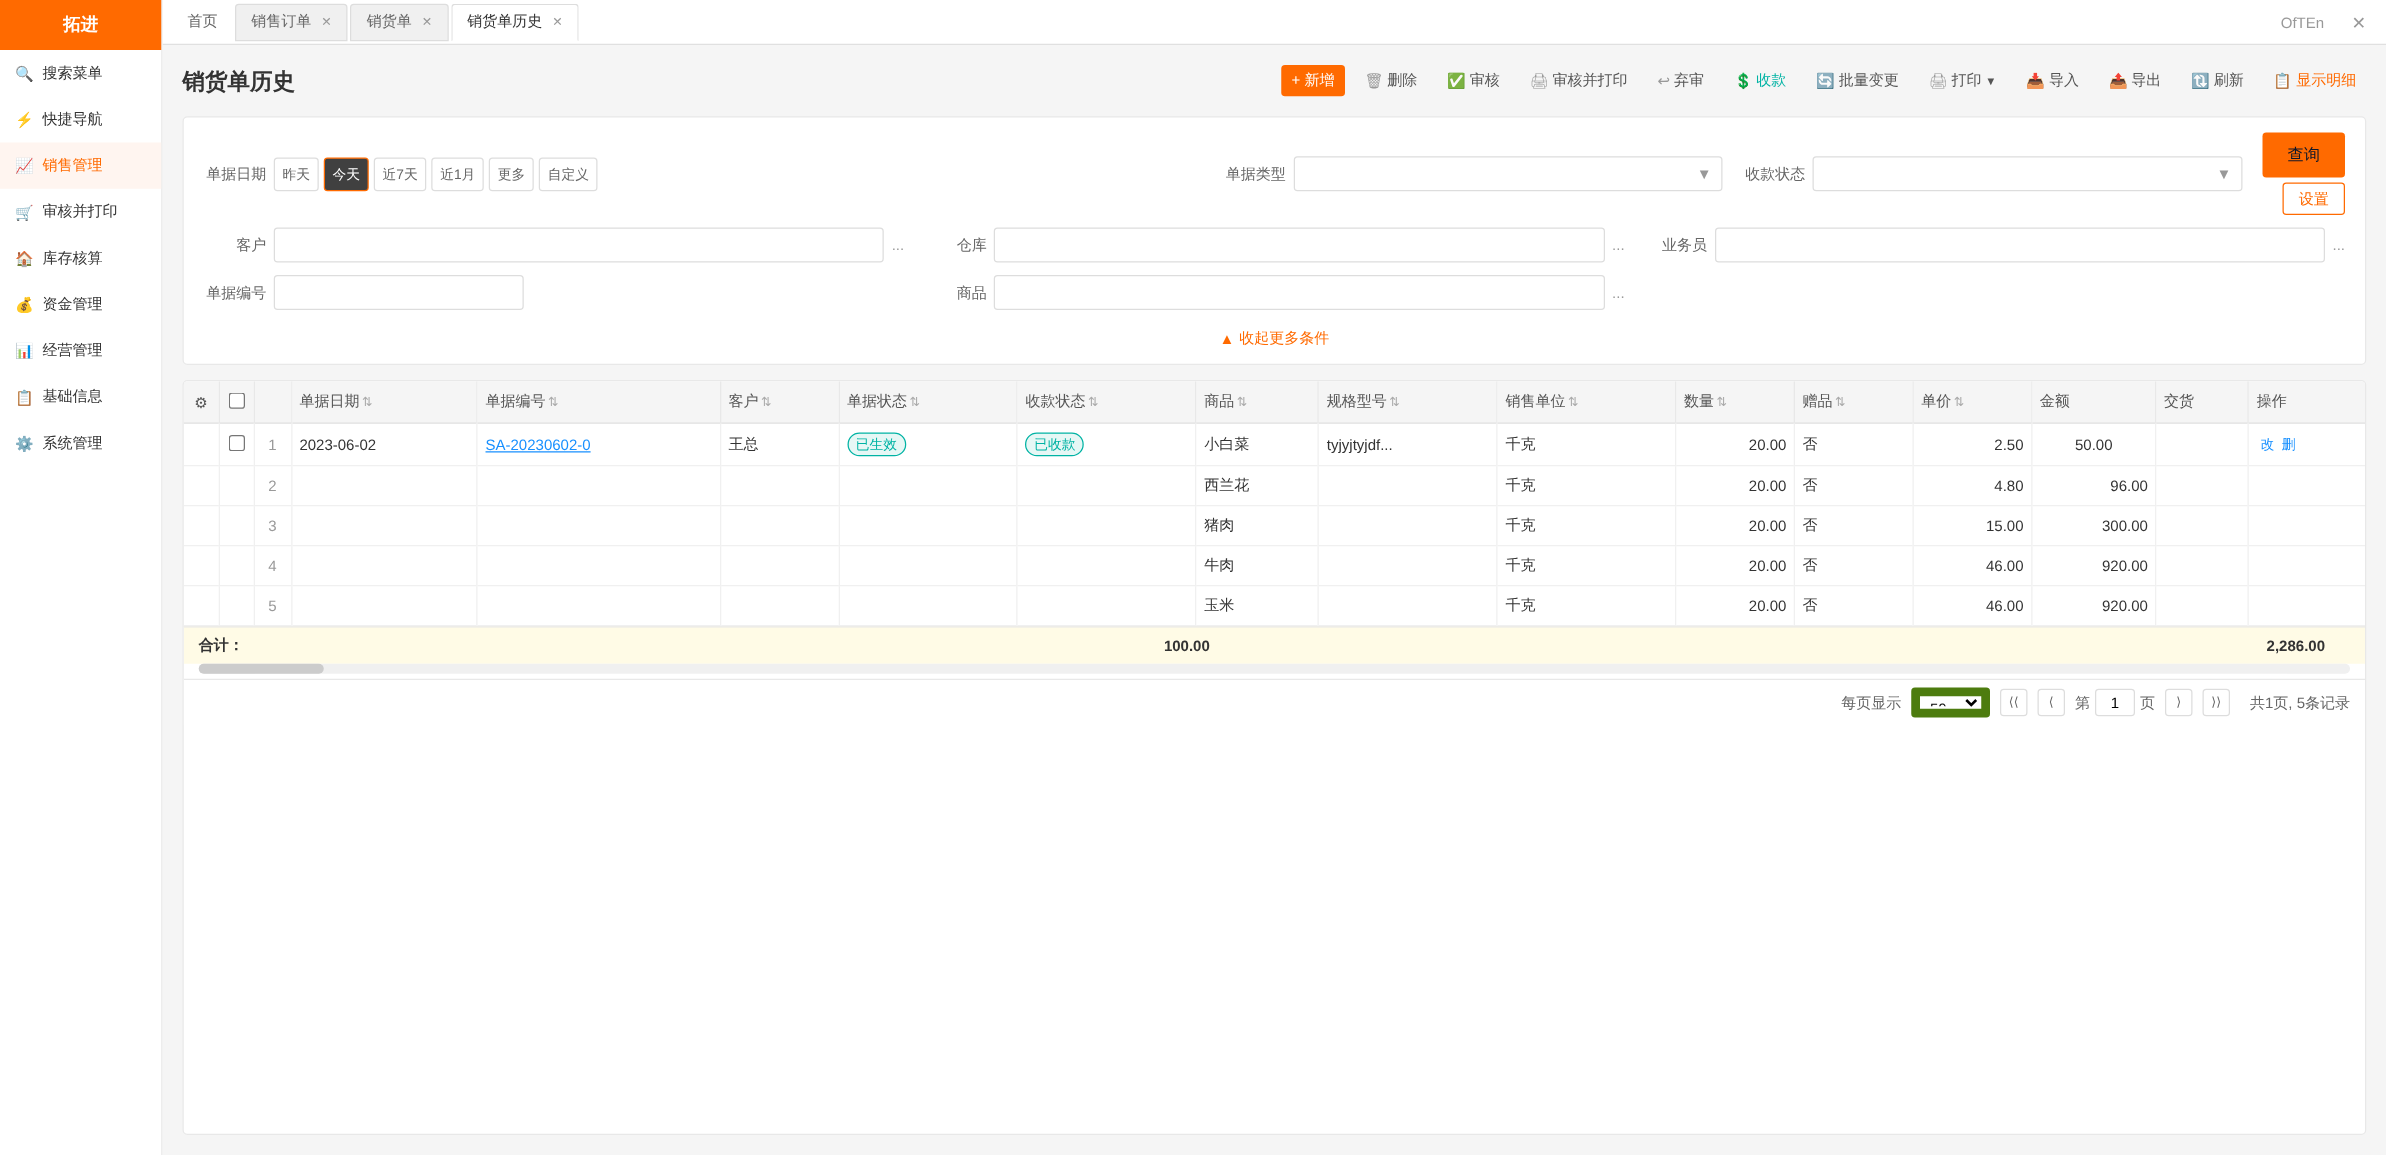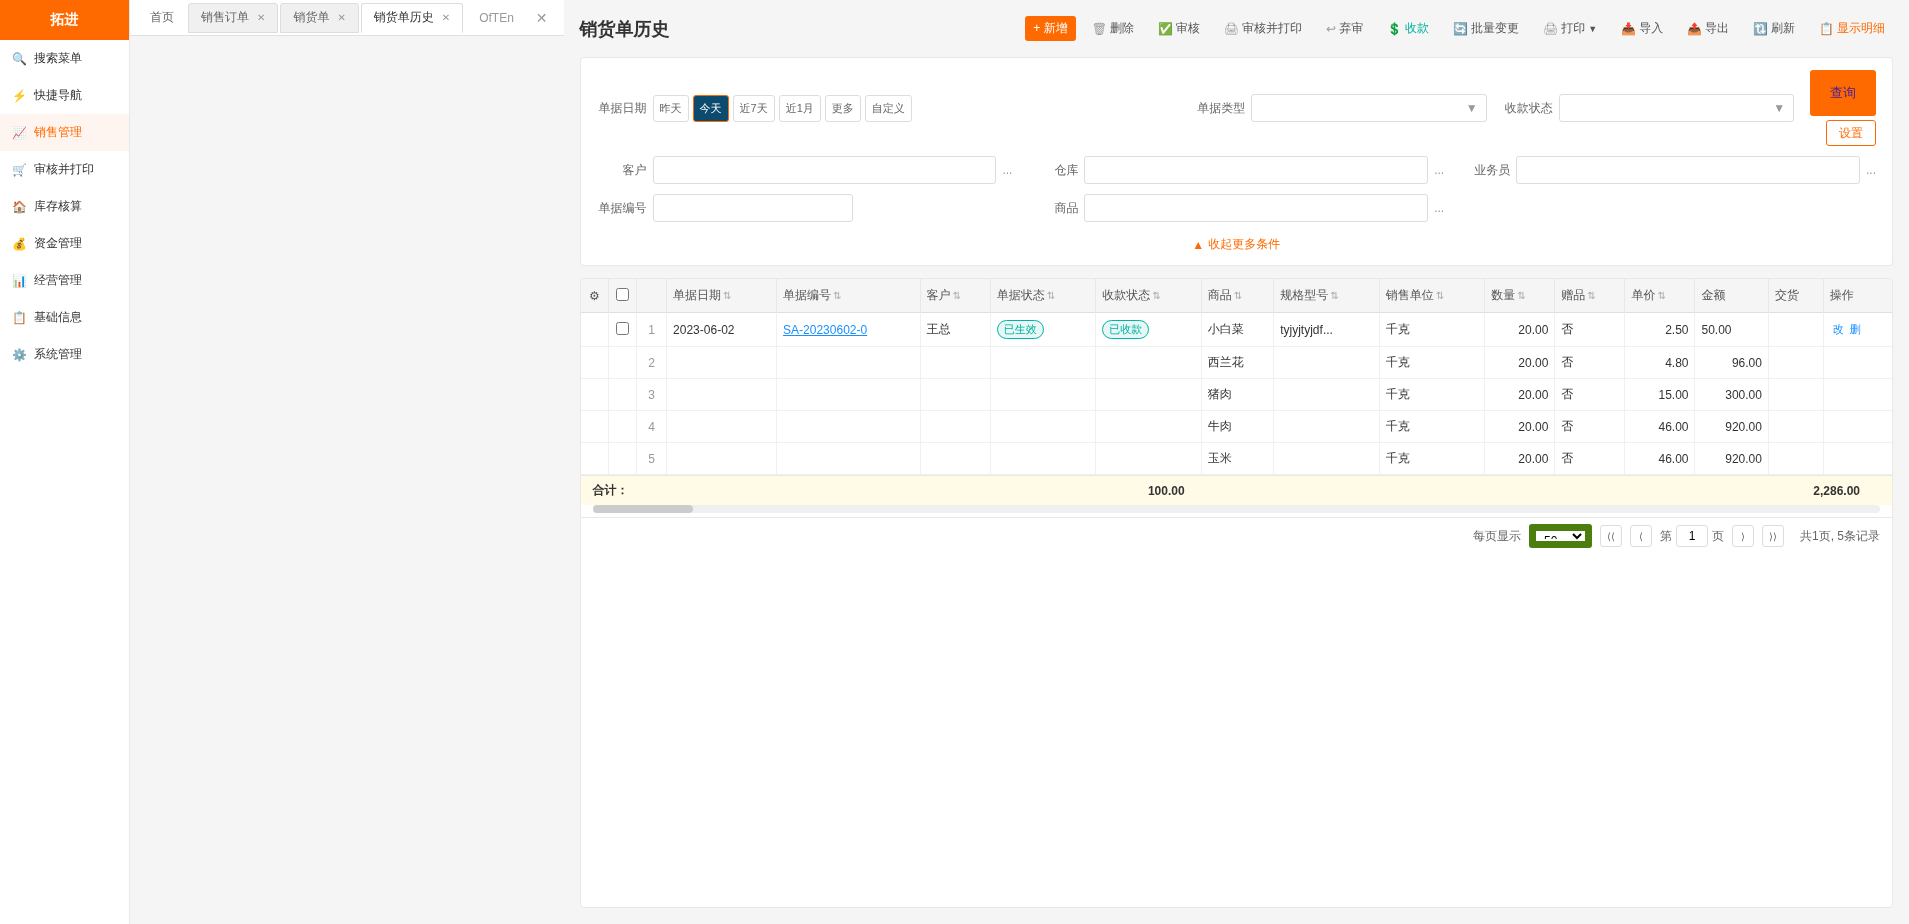--- a/index.html
+++ b/index.html
@@ -34,21 +34,21 @@
       gap: 6px;
       transition: background 0.2s;
     }
     .sidebar-item.active { color: #ff6a00; background: #fff5f0; }
     .sidebar-icon { width: 16px; height: 16px; display: inline-flex; align-items: center; justify-content: center; }
 
     
     .main {
       flex: 1;
       display: flex;
-      flex-direction: row;
+      flex-direction: column;
       height: 100%;
       overflow: hidden;
     }
 
     
     .tab-bar {
       display: flex;
       align-items: center;
       background: #fff;
       border-bottom: 1px solid #e0e0e0;
@@ -198,47 +198,47 @@
     .date-btn {
       padding: 5px 6px;
       border: 1px solid #ddd;
       border-radius: 3px;
       cursor: pointer;
       color: #666;
       background: #fff;
       font-size: 11px;
     }
     .date-btn.active {
-      background: #0c4a6e;
+      background: #404040;
       color: #fff;
       border-color: #ff6a00;
     }
     .filter-dots {
       color: #999;
       cursor: pointer;
     }
     .collapse-btn {
       display: flex;
       align-items: center;
       gap: 4px;
       color: #ff6a00;
       cursor: pointer;
       font-size: 12px;
       justify-content: center;
       padding: 4px 0 0;
     }
     .query-btn {
       background: #ff6a00;
-      color: #4c1d95;
+      color: #0f172a;
       border: none;
       border-radius: 3px;
       padding: 6px 20px;
       cursor: pointer;
       font-size: 13px;
-      height: 46px;
+      height: 36px;
     }
     .settings-btn {
       background: #fff;
       color: #ff6a00;
       border: 1px solid #ff6a00;
       border-radius: 3px;
       padding: 4px 12px;
       cursor: pointer;
       font-size: 12px;
       height: 26px;
@@ -623,21 +623,21 @@
     <td><span class="link-text">SA-20230602-0</span></td>
     <td>王总</td>
     <td><span class="status-badge status-active">已生效</span></td>
     <td><span class="status-badge status-paid">已收款</span></td>
     <td>小白菜</td>
     <td>tyjyjtyjdf...</td>
     <td>千克</td>
     <td style="text-align:right;">20.00</td>
     <td>否</td>
     <td style="text-align:right;">2.50</td>
-    <td style="text-align:left;">50.00</td>
+    <td style="text-align:center;">50.00</td>
     <td></td>
     <td><span class="op-btn">改</span><span class="op-btn">删</span></td>
   </tr>
             <tr>
     <td class="th-gear"></td>
     <td class="checkbox-cell"></td>
     <td style="text-align:center; color:#999;">2</td>
     <td></td>
     <td></td>
     <td></td>

